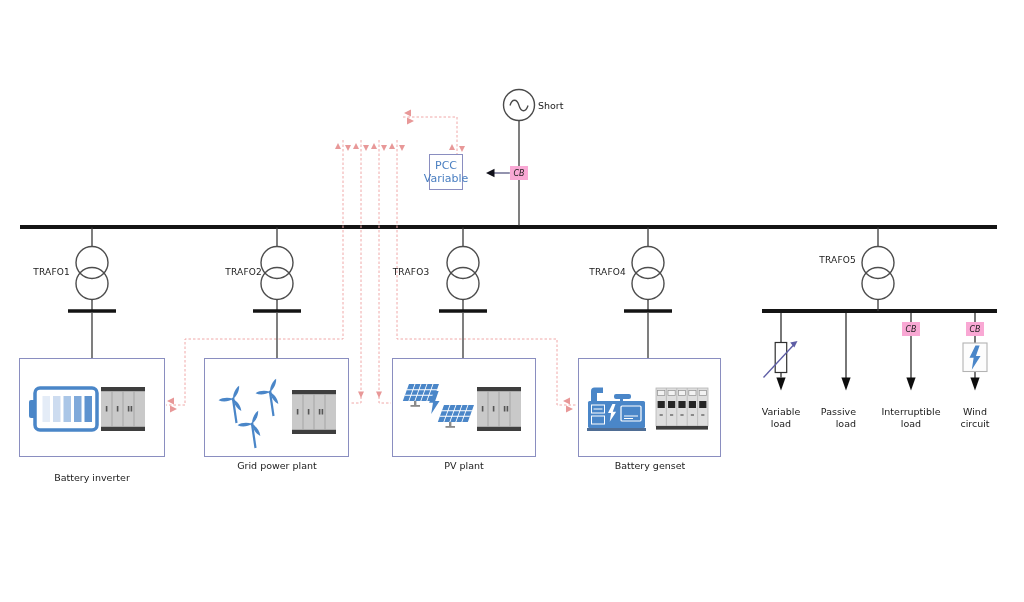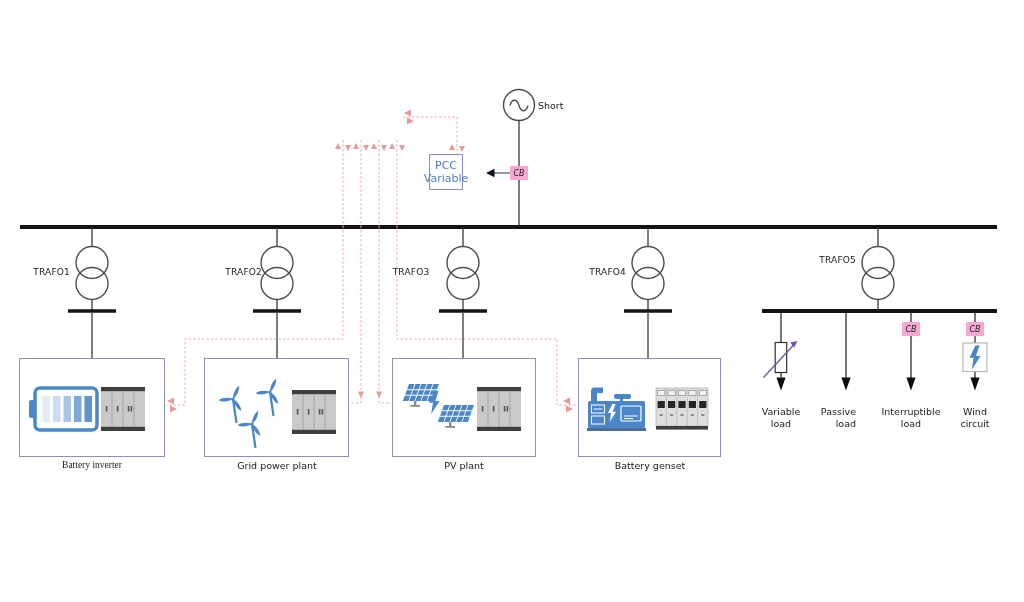--- a/index.html
+++ b/index.html
@@ -259,21 +259,21 @@
 <div class="trafo-lbl" style="left:202px;top:267px;">TRAFO2</div>
 <div class="trafo-lbl" style="left:381px;top:267px;text-align:center;">TRAFO3</div>
 <div class="trafo-lbl" style="left:566px;top:267px;">TRAFO4</div>
 <div class="trafo-lbl" style="left:796px;top:255px;">TRAFO5</div>
 
 <div class="node-box" style="left:19px;top:358px;width:146px;height:99px;"></div>
 <div class="node-box" style="left:204px;top:358px;width:145px;height:99px;"></div>
 <div class="node-box" style="left:392px;top:358px;width:144px;height:99px;"></div>
 <div class="node-box" style="left:578px;top:358px;width:143px;height:99px;"></div>
 
-<div class="plant-lbl" style="left:22px;top:460px;font-family:Liberation Serif, serif;">Battery inverter</div>
+<div class="plant-lbl" style="left:22px;top:472px;">Battery inverter</div>
 <div class="plant-lbl" style="left:207px;top:460px;">Grid power plant</div>
 <div class="plant-lbl" style="left:394px;top:460px;">PV plant</div>
 <div class="plant-lbl" style="left:580px;top:460px;">Battery genset</div>
 
 <div class="cb-box" style="left:902px;top:322px;width:18px;height:14px;">CB</div>
 <div class="cb-box" style="left:966px;top:322px;width:18px;height:14px;">CB</div>
 
 <div class="load-lbl" style="left:741px;top:397px;">
   <span>Variable</span>
   <span>load</span>

